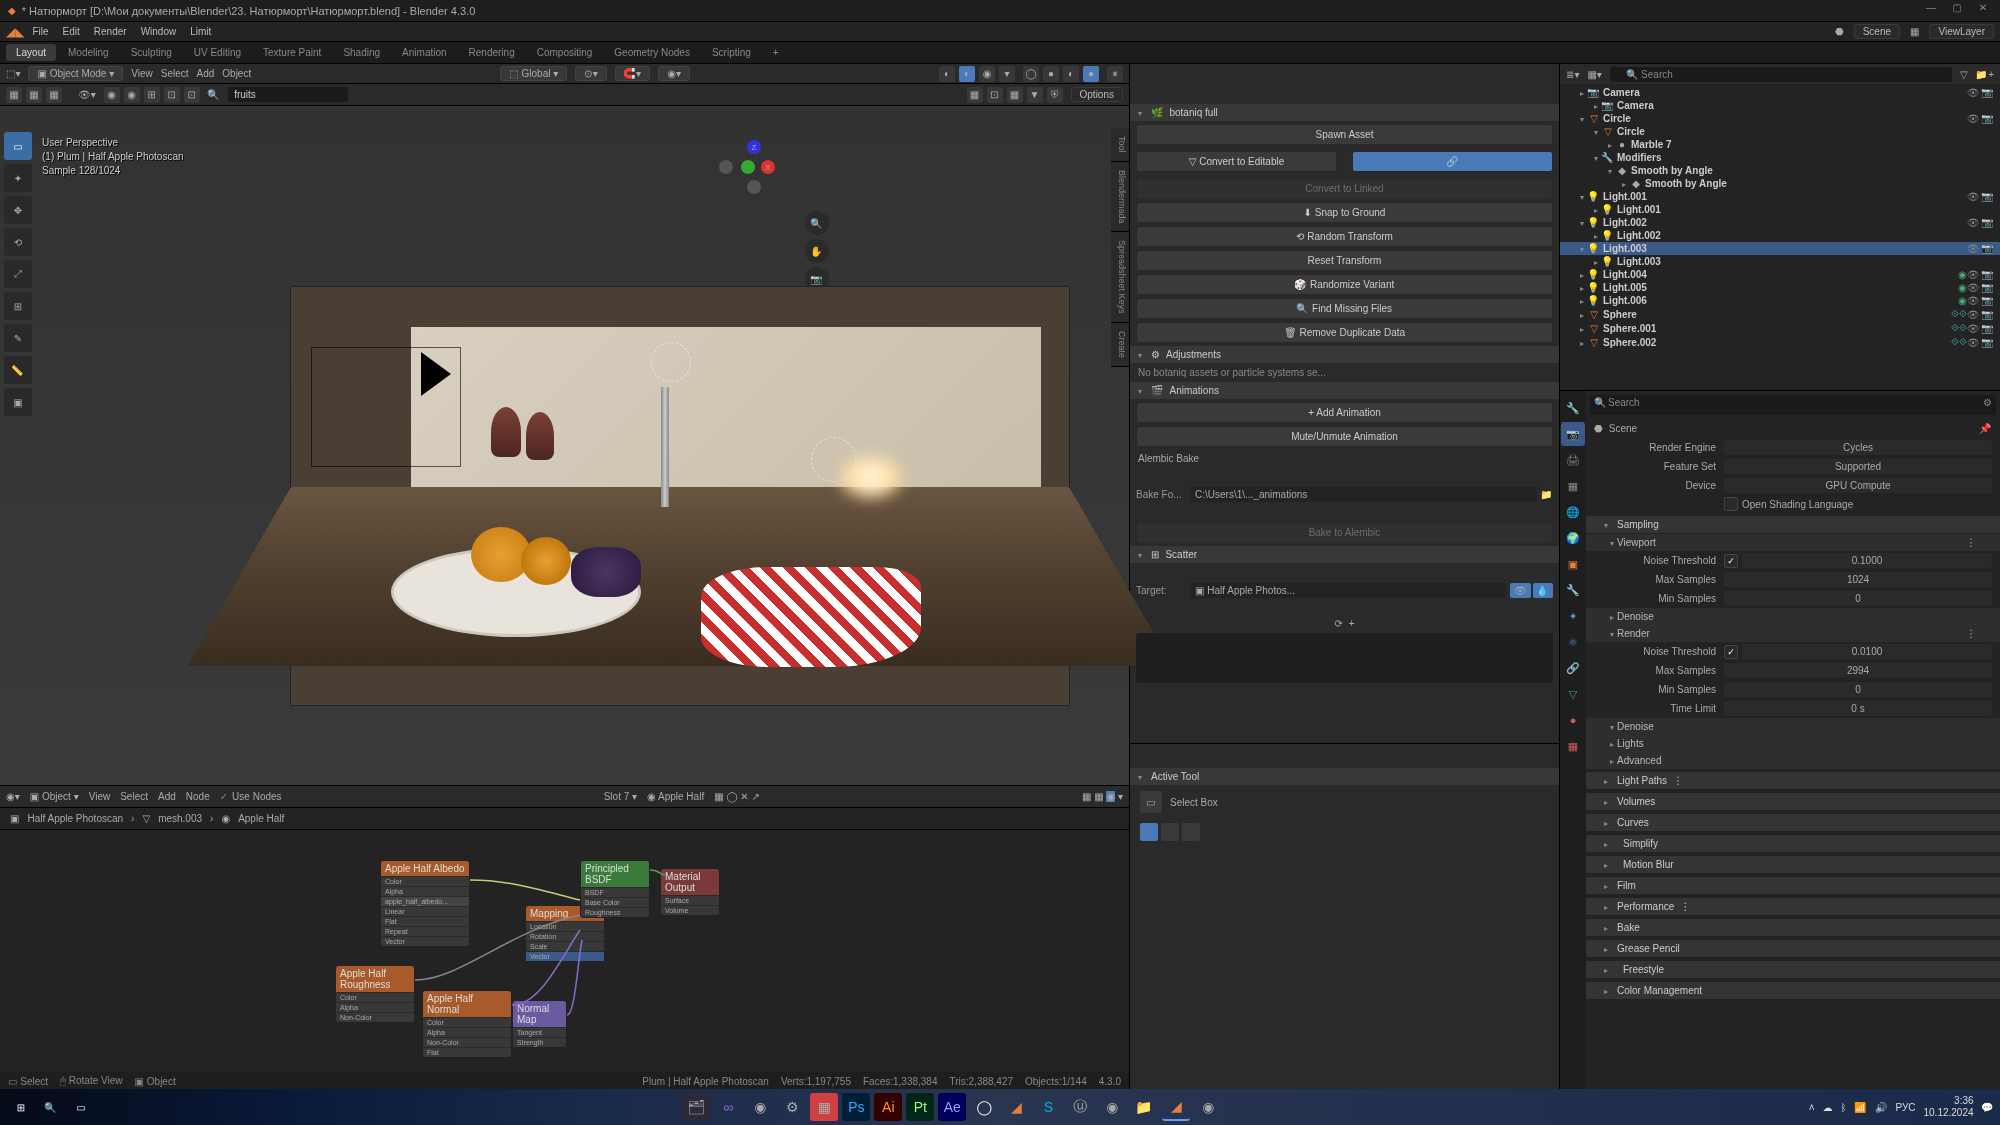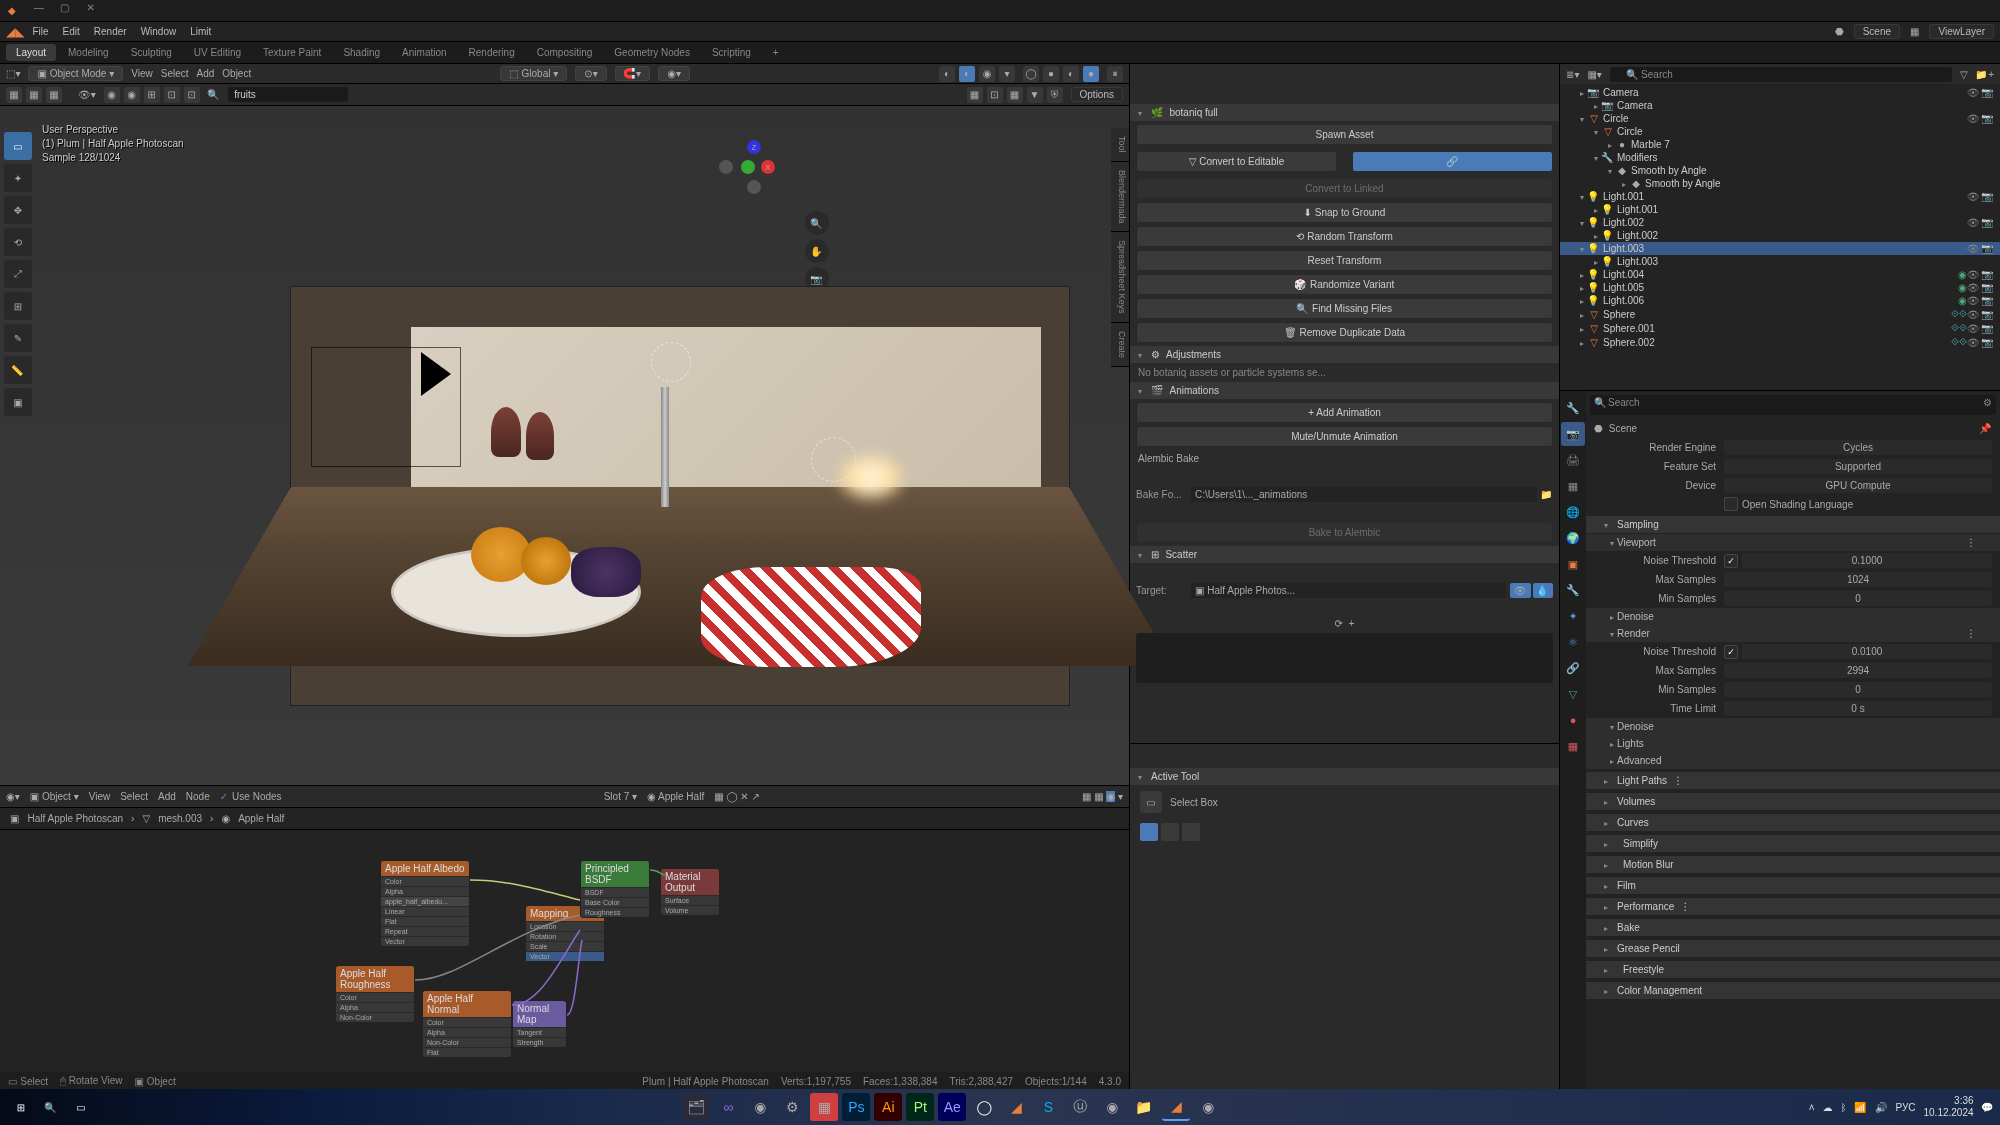--- a/index.html
+++ b/index.html
@@ -19,21 +19,21 @@
 .toolrow { height:20px; background:#2a2a2a; display:flex; align-items:center; padding:0 6px; border-bottom:1px solid #000; gap:8px; }
 .toolrow .sel { background:#383838; border:1px solid #444; border-radius:3px; padding:1px 8px; }
 .toolrow .group { display:flex; gap:4px; }
 .toolrow .iconbtn { width:16px; height:16px; background:#383838; border-radius:2px; display:flex; align-items:center; justify-content:center; }
 .maingrid { display:grid; grid-template-columns:1fr 430px 440px; height:1005px; }
 .leftcol { display:flex; flex-direction:column; border-right:1px solid #000; }
 .viewport3d { height:680px; position:relative; background:linear-gradient(180deg,#323232 0%,#3a3a3a 100%); border-bottom:1px solid #000; }
 .vp-toolbar-left { position:absolute; left:4px; top:26px; width:30px; display:flex; flex-direction:column; gap:4px; }
 .vp-toolbar-left .tbtn { width:28px; height:28px; background:rgba(40,40,40,.9); border-radius:3px; display:flex; align-items:center; justify-content:center; color:#aaa; }
 .vp-toolbar-left .tbtn.blue { background:#3a6ea5; color:#fff; }
-.vp-info { position:absolute; left:42px; top:17px; color:#ccc; text-shadow:1px 1px 0 #000; line-height:14px; }
+.vp-info { position:absolute; left:42px; top:30px; color:#ccc; text-shadow:1px 1px 0 #000; line-height:14px; }
 .vp-gizmo { position:absolute; right:352px; top:30px; width:60px; height:60px; }
 .vp-gizmo .ball { position:absolute; width:14px; height:14px; border-radius:50%; font-size:8px; display:flex; align-items:center; justify-content:center; }
 .vp-right-icons { position:absolute; right:300px; top:105px; display:flex; flex-direction:column; gap:4px; }
 .vp-right-icons .ri { width:24px; height:24px; background:rgba(40,40,40,.8); border-radius:12px; display:flex; align-items:center; justify-content:center; }
 .vp-scene { position:absolute; left:290px; top:180px; width:780px; height:420px; background:#4a3f35; border:1px solid #222; }
 .vp-scene .wall { position:absolute; left:120px; top:40px; width:630px; height:200px; background:linear-gradient(135deg,#d8cfc0,#c8bda8); }
 .vp-scene .table { position:absolute; left:0; top:200px; width:100%; height:220px; background:linear-gradient(180deg,#6a5540,#3a2d20); transform:perspective(800px) rotateX(50deg); transform-origin:top; }
 .vp-scene .plate { position:absolute; left:100px; top:260px; width:250px; height:90px; background:#e8e4dc; border-radius:50%; border:3px solid #ccc8c0; }
 .vp-scene .fruit1 { position:absolute; left:180px; top:240px; width:60px; height:55px; background:radial-gradient(circle,#e8a030,#c67810); border-radius:50%; }
 .vp-scene .fruit2 { position:absolute; left:230px; top:250px; width:50px; height:48px; background:radial-gradient(circle,#e8a030,#b06800); border-radius:50%; }
@@ -67,21 +67,21 @@
 .nfield .val { flex:1; background:#232323; padding:2px 4px; border-radius:2px; color:#aaa; }
 .rightcol { display:flex; flex-direction:column; background:#232323; }
 .outliner { height:327px; border-bottom:1px solid #000; display:flex; flex-direction:column; }
 .outliner .oh { height:20px; background:#2a2a2a; display:flex; align-items:center; padding:0 6px; gap:8px; }
 .outliner .srch { flex:1; background:#1a1a1a; border-radius:3px; padding:2px 16px; color:#888; }
 .outliner .tree { flex:1; overflow:hidden; padding:2px 0; }
 .trow { display:flex; align-items:center; padding:1px 6px 1px 0; }
 .trow.sel { background:#3a5a8a; }
 .trow .ind { display:inline-block; }
 .trow .tico { width:14px; text-align:center; margin-right:2px; }
-.trow .tname { flex:1; color:#ccc; }
+.trow .tname { flex:1; color:#ccc;font-weight:bold; }
 .trow .tflags { display:flex; gap:2px; color:#888; }
 .props { flex:1; display:flex; }
 .props .tabcol { width:26px; background:#1e1e1e; display:flex; flex-direction:column; padding-top:4px; }
 .props .ptab { width:24px; height:24px; margin:1px; display:flex; align-items:center; justify-content:center; border-radius:3px; color:#888; font-size:11px; }
 .props .ptab.active { background:#3a5a8a; color:#fff; }
 .props .pcontent { flex:1; overflow:hidden; }
 .props .psearch { height:20px; background:#1a1a1a; margin:4px; border-radius:3px; padding:2px 18px; color:#888; position:relative; }
 .props .pcrumb { padding:4px 8px; display:flex; align-items:center; gap:6px; }
 .props .prow { display:flex; align-items:center; padding:2px 8px; }
 .props .prow .plbl { flex:0 0 130px; text-align:right; padding-right:8px; color:#aaa; }
@@ -100,20 +100,21 @@
 .chev::before { content:"▸"; margin-right:3px; color:#888; font-size:8px; }
 .chev.open::before { content:"▾"; }
 .tabside { position:absolute; right:0; top:22px; width:18px; display:flex; flex-direction:column; }
 .tabside .ts { writing-mode:vertical-rl; padding:8px 2px; background:#2a2a2a; color:#888; border-bottom:1px solid #000; font-size:9px; }
 </style>
 </head>
 <body>
 
 <div class="titlebar">
   <span class="icon">◆</span>
+  <span class="title">* Натюрморт [D:\Мои документы\Blender\23. Натюрморт\Натюрморт.blend] - Blender 4.3.0</span>
   <span class="winbtn">—</span>
   <span class="winbtn">▢</span>
   <span class="winbtn">✕</span>
 </div>
 
 <div class="topmenu">
   <span class="logo">◢◣</span>
   <span class="mitem">File</span>
   <span class="mitem">Edit</span>
   <span class="mitem">Render</span>

